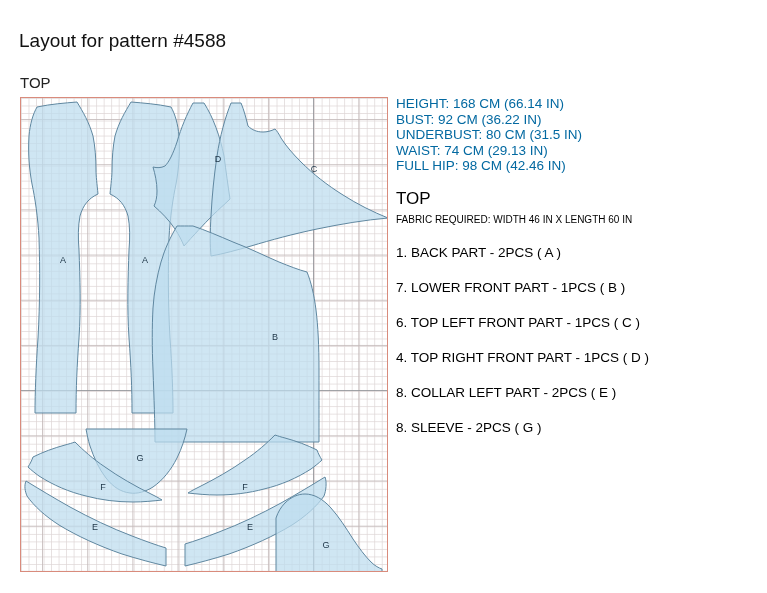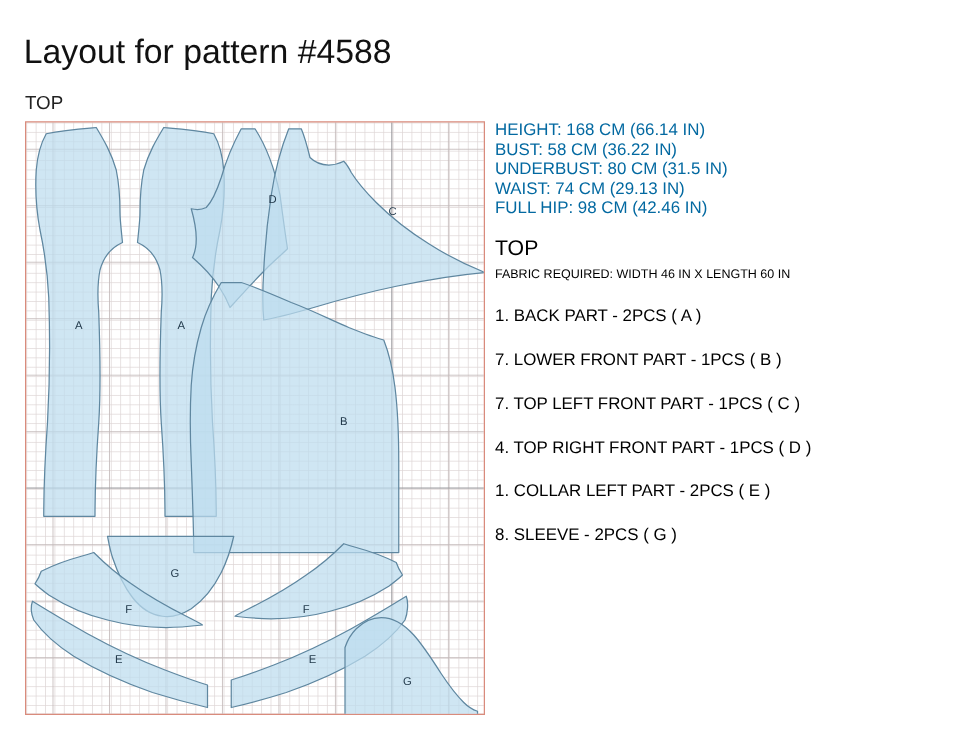--- a/index.html
+++ b/index.html
@@ -14,21 +14,21 @@
     color: #000000;
     position: relative;
     overflow: hidden;
   }
 
   
   #page-title {
     position: absolute;
     left: 19px;
     top: 26px;
-    font-size: 27px;
+    font-size: 19px;
     line-height: 30px;
     font-weight: 400;
     color: #111111;
     white-space: nowrap;
   }
   #page-subtitle {
     position: absolute;
     left: 20px;
     top: 74px;
     font-size: 15px;
@@ -290,30 +290,30 @@
     <text class="piece-label" x="224" y="390">F</text>
     <text class="piece-label" x="74" y="430">E</text>
     <text class="piece-label" x="229" y="430">E</text>
     <text class="piece-label" x="305" y="448">G</text>
   </svg>
 </div>
 
 <div id="info-column">
   <div>
     <div class="measure-line">HEIGHT: 168 CM (66.14 IN)</div>
-    <div class="measure-line">BUST: 58 CM (36.22 IN)</div>
+    <div class="measure-line">BUST: 92 CM (36.22 IN)</div>
     <div class="measure-line">UNDERBUST: 80 CM (31.5 IN)</div>
     <div class="measure-line">WAIST: 74 CM (29.13 IN)</div>
     <div class="measure-line">FULL HIP: 98 CM (42.46 IN)</div>
   </div>
 
   <div id="section-heading">TOP</div>
   <div id="fabric-required">FABRIC REQUIRED: WIDTH 46 IN X LENGTH 60 IN</div>
 
   <div>
     <div class="part-line">1. BACK PART - 2PCS ( A )</div>
     <div class="part-line">7. LOWER FRONT PART - 1PCS ( B )</div>
-    <div class="part-line">7. TOP LEFT FRONT PART - 1PCS ( C )</div>
+    <div class="part-line">6. TOP LEFT FRONT PART - 1PCS ( C )</div>
     <div class="part-line">4. TOP RIGHT FRONT PART - 1PCS ( D )</div>
-    <div class="part-line">1. COLLAR LEFT PART - 2PCS ( E )</div>
+    <div class="part-line">8. COLLAR LEFT PART - 2PCS ( E )</div>
     <div class="part-line">8. SLEEVE - 2PCS ( G )</div>
   </div>
 </div>
 
 </body></html>

